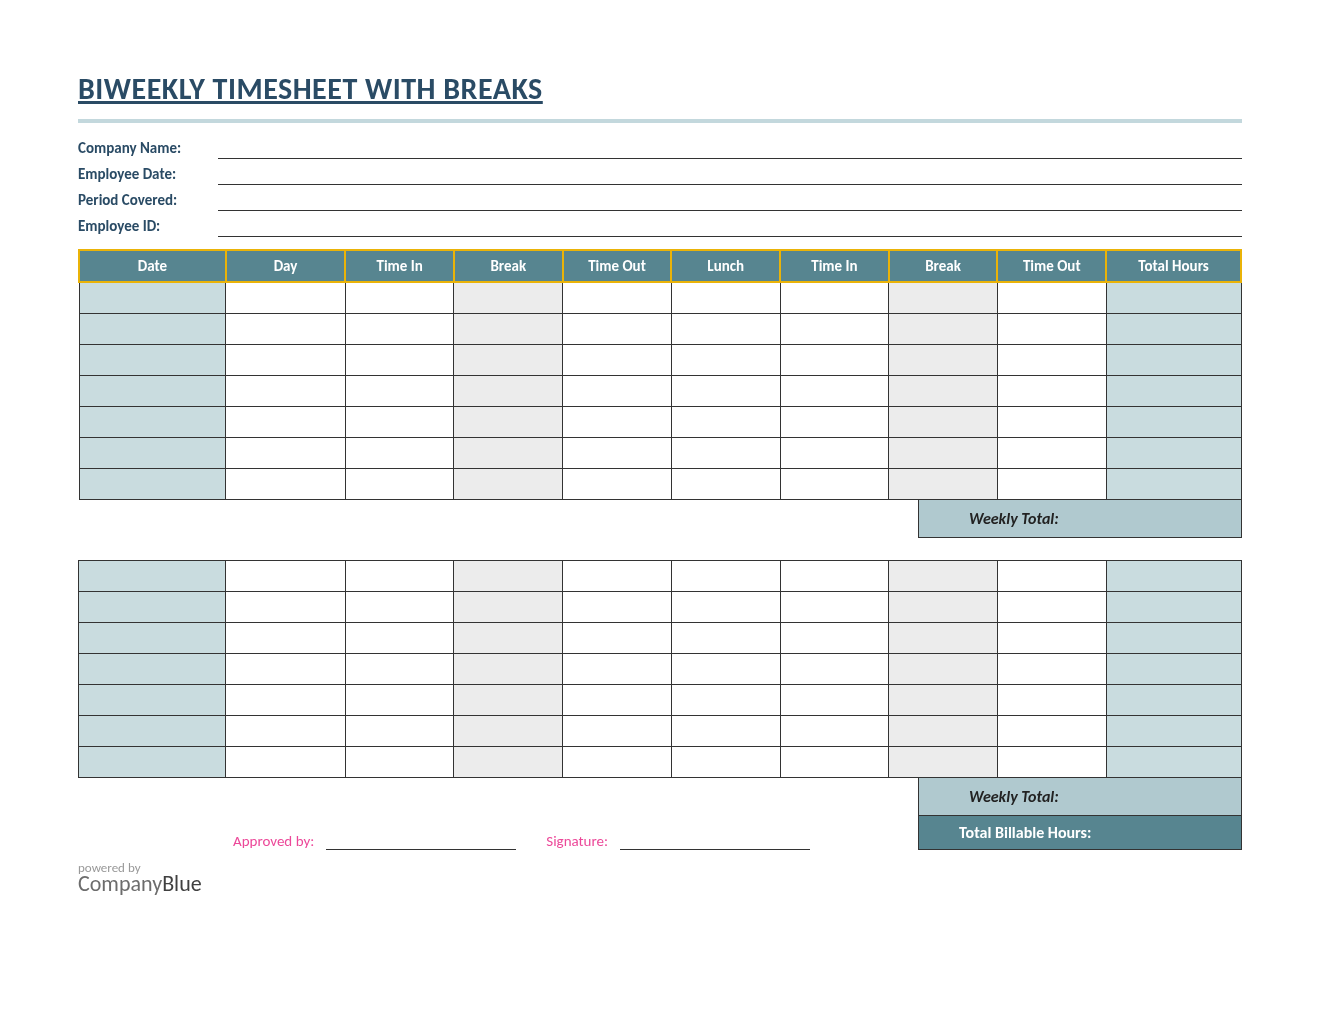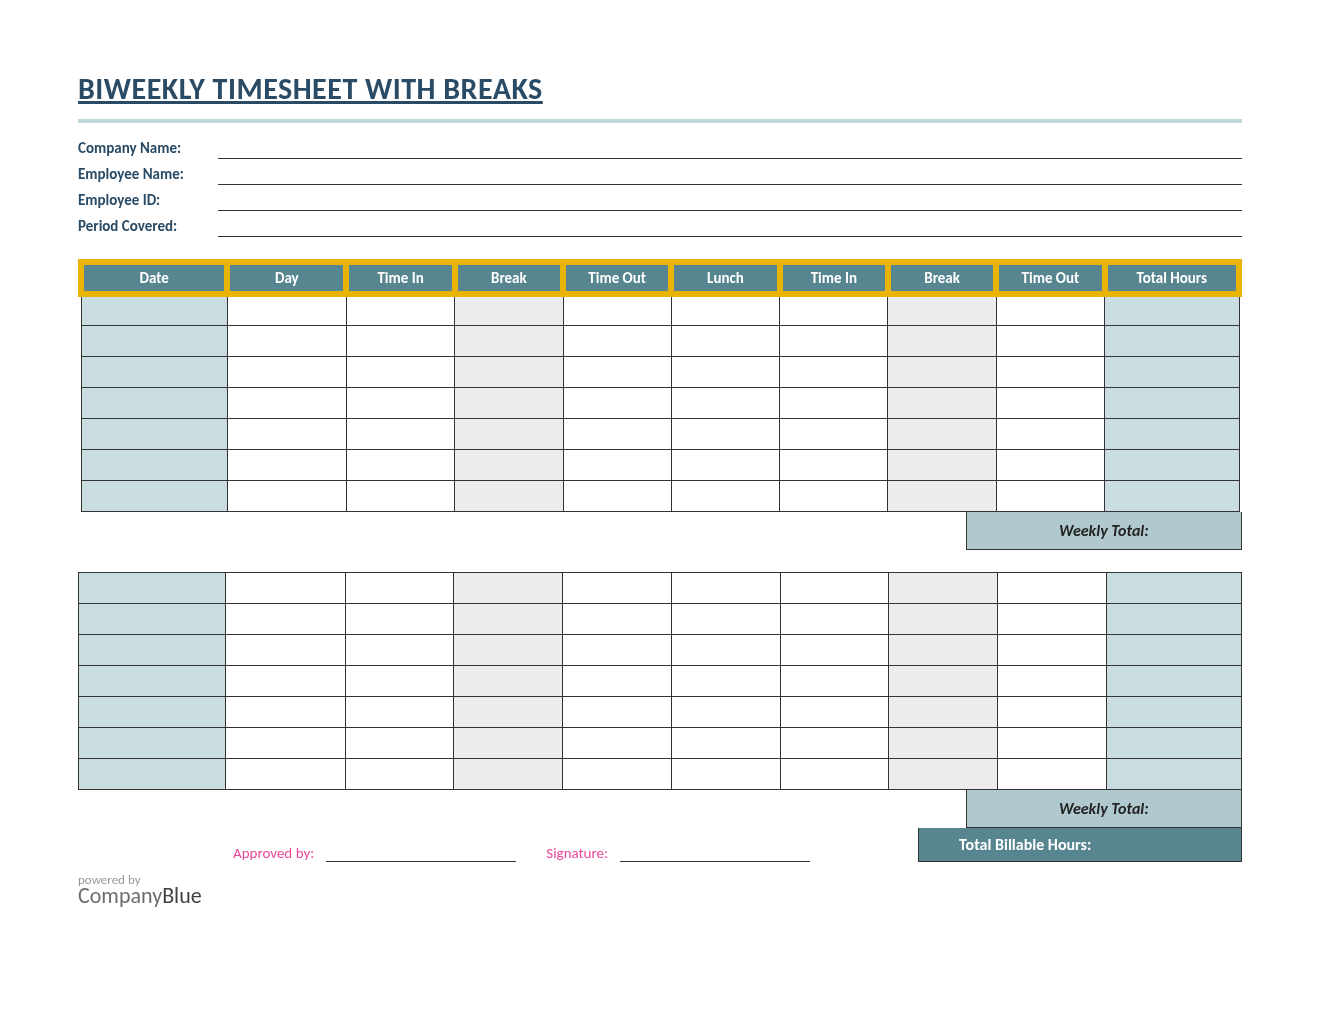--- a/index.html
+++ b/index.html
@@ -21,21 +21,21 @@
     letter-spacing: 0.5px;
     margin-bottom: 12px;
     text-decoration: underline;
   }
   .title-rule {
     height: 4px;
     background: #c3d8dd;
     margin-bottom: 10px;
   }
   .meta {
-    margin-bottom: 22px;
+    margin-bottom: 12px;
   }
   .meta-row {
     display: flex;
     align-items: flex-end;
     height: 26px;
   }
   .meta-label {
     width: 140px;
     font-size: 15px;
     font-weight: 700;
@@ -51,49 +51,49 @@
     width: 100%;
     border-collapse: collapse;
     table-layout: fixed;
   }
   table.ts th {
     background: #578590;
     color: #fff;
     font-weight: 700;
     font-size: 15px;
     height: 32px;
-    border: 6px solid #eab308;
+    border: 2px solid #eab308;
     text-align: center;
   }
   table.ts td {
     height: 31px;
     border: 1px solid #333;
     background: #fff;
   }
   table.ts td.shade-date  { background: #c9dcdf; }
   table.ts td.shade-break { background: #ececec; }
   table.ts td.shade-total { background: #c9dcdf; }
   .col-date  { width: 135px; }
   .col-day   { width: 110px; }
   .col-t     { width: 100px; }
   .col-tot   { width: 124px; }
 
   .weekly-row {
     display: flex;
     justify-content: flex-end;
   }
   .weekly-box {
-    width: 276px;
+    width: 324px;
     height: 38px;
     background: #b0c9cf;
     border: 1px solid #333;
     border-top: none;
     display: flex;
     align-items: center;
-    padding-left: 92px;
+    padding-left: 50px;
     font-style: italic;
     font-weight: 700;
     font-size: 16px;
     color: #222;
   }
   .gap { height: 22px; }
 
   .footer {
     display: flex;
     align-items: flex-start;
@@ -155,29 +155,29 @@
 
   <div class="title">BIWEEKLY TIMESHEET WITH BREAKS</div>
   <div class="title-rule"></div>
 
   <div class="meta">
     <div class="meta-row">
       <div class="meta-label">Company Name:</div>
       <div class="meta-value"></div>
     </div>
     <div class="meta-row">
-      <div class="meta-label">Employee Name:</div>
+      <div class="meta-label">Employee Date:</div>
+      <div class="meta-value"></div>
+    </div>
+    <div class="meta-row">
+      <div class="meta-label">Period Covered:</div>
       <div class="meta-value"></div>
     </div>
     <div class="meta-row">
       <div class="meta-label">Employee ID:</div>
-      <div class="meta-value"></div>
-    </div>
-    <div class="meta-row">
-      <div class="meta-label">Period Covered:</div>
       <div class="meta-value"></div>
     </div>
   </div>
 
   <table class="ts">
     <colgroup>
       <col class="col-date">
         <col class="col-day">
       <col class="col-t">
         <col class="col-t">

